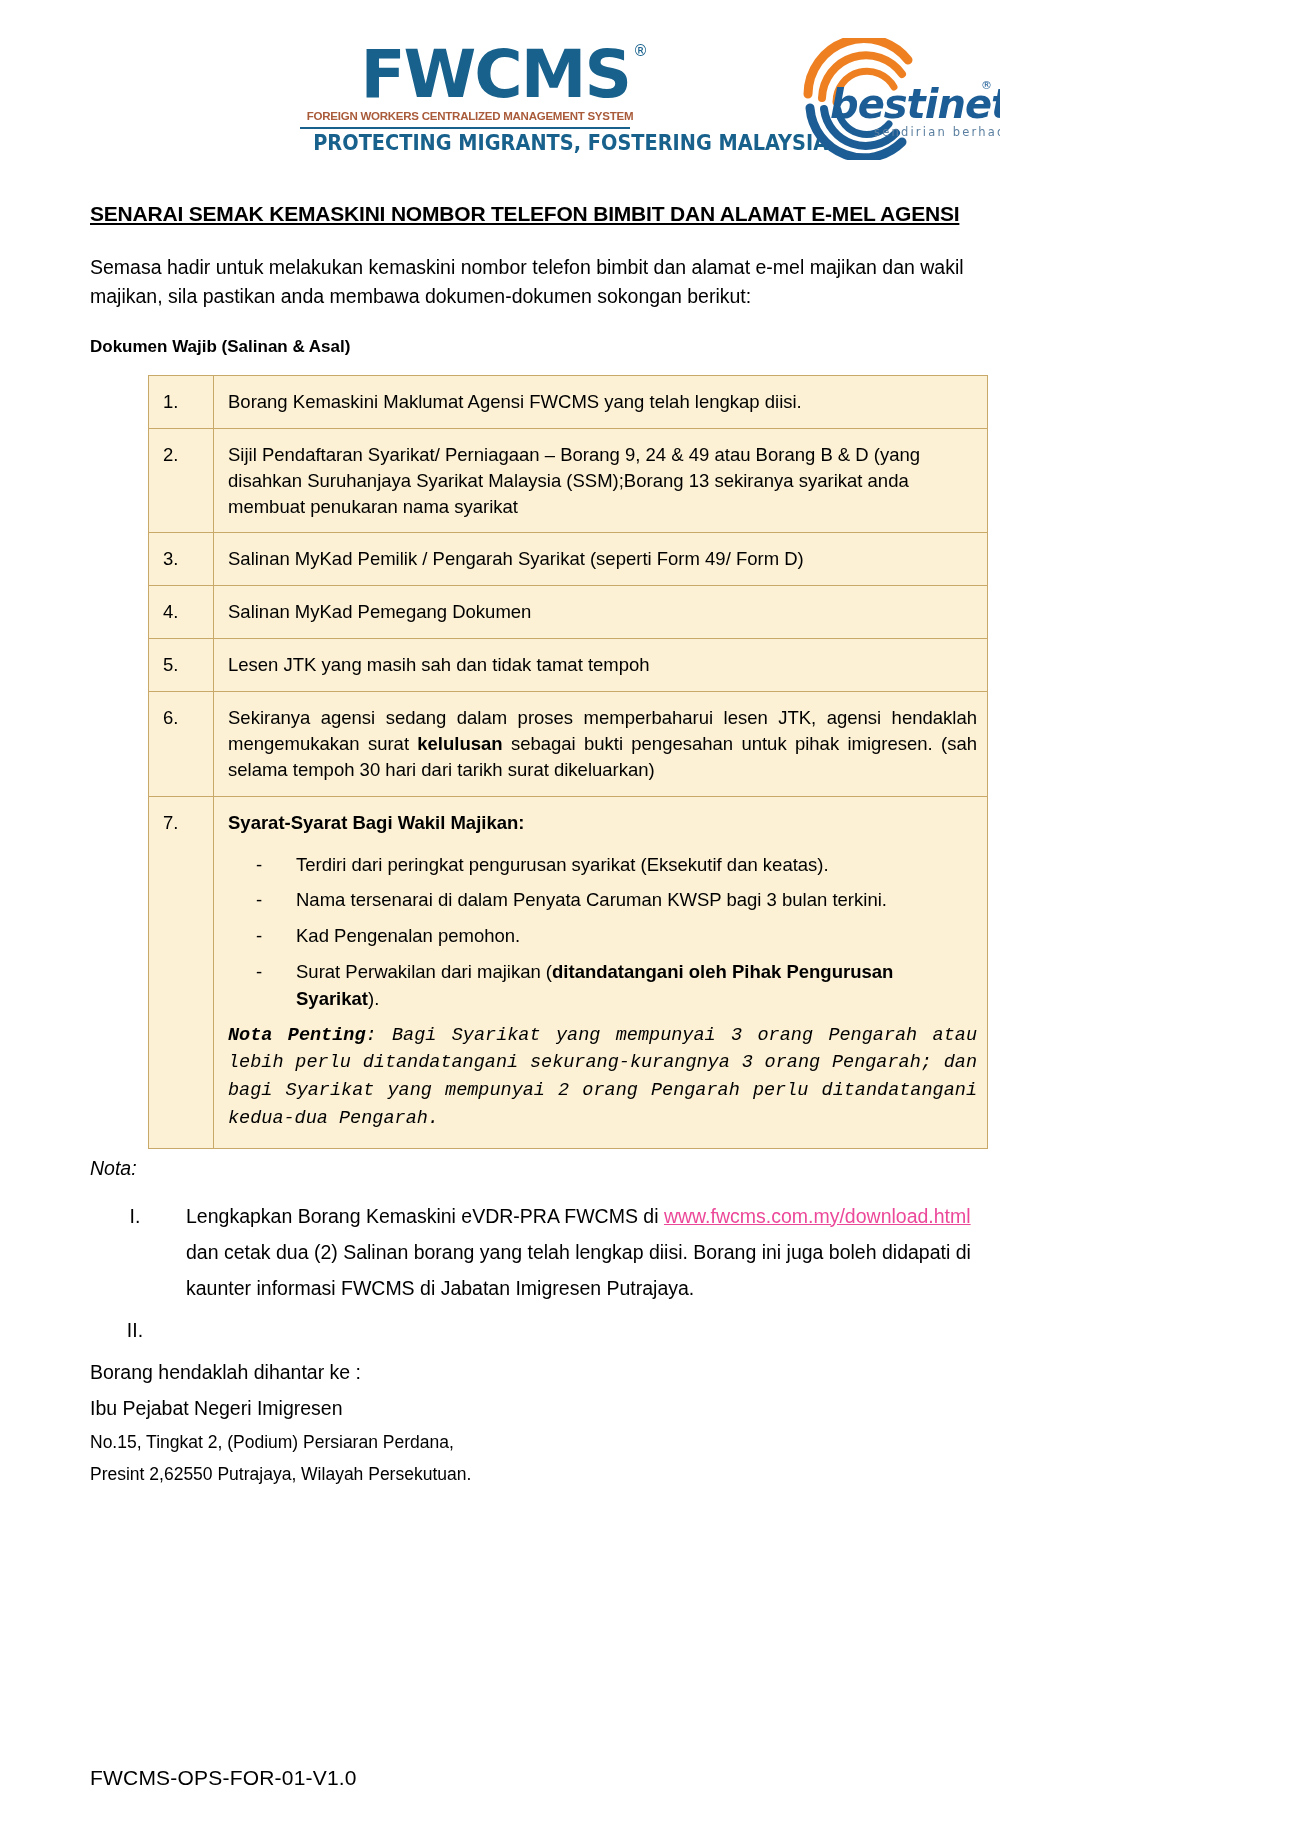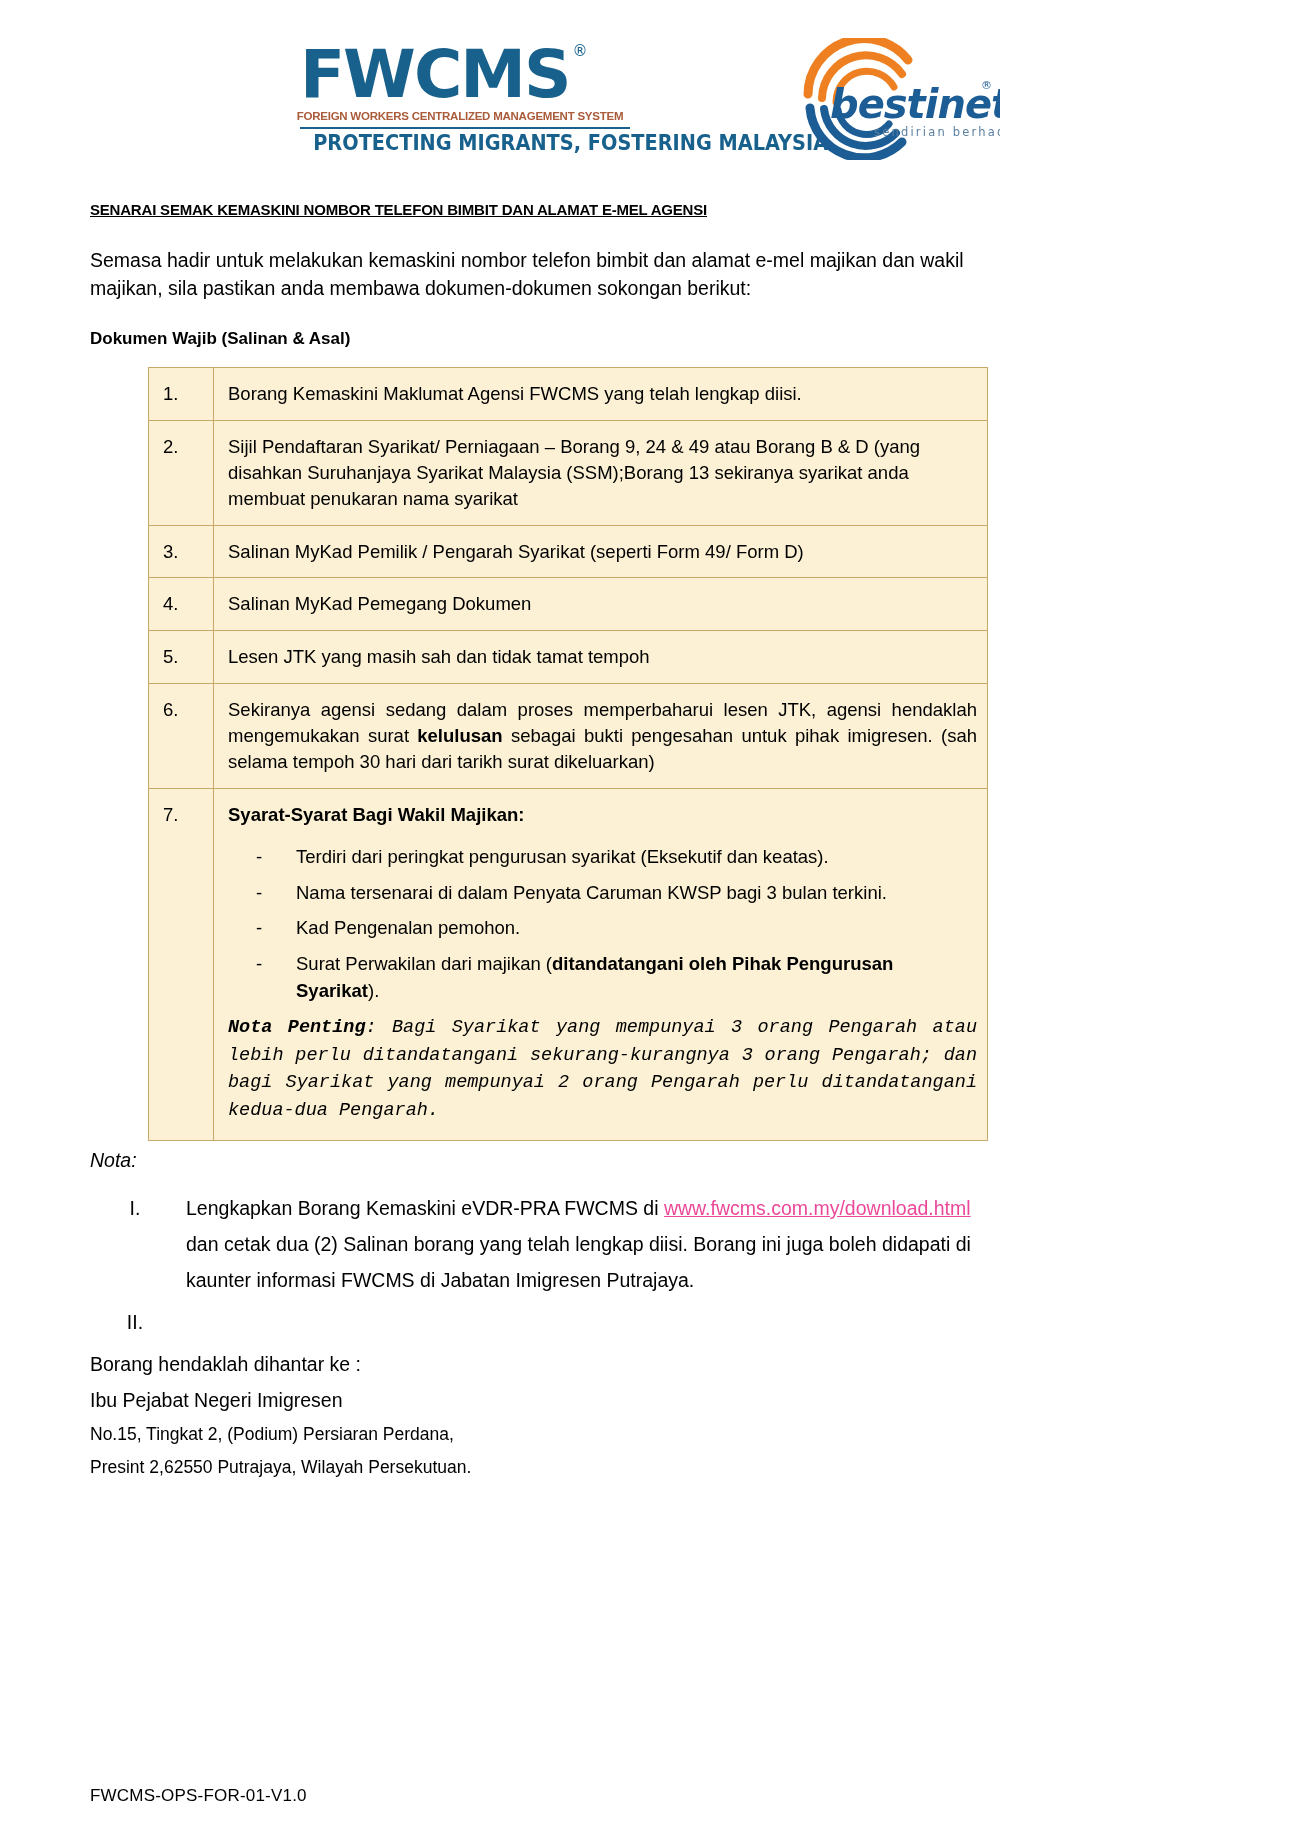--- a/index.html
+++ b/index.html
@@ -31,21 +31,21 @@
     display: flex;
     align-items: center;
     justify-content: center;
     gap: 160px;
     padding-top: 26px;
     box-sizing: border-box;
   }
 
   .fwcms-logo {
     width: 330px;
-    text-align: left;
+    text-align: right;
     line-height: 1;
     user-select: none;
   }
   .fwcms-wordmark {
     position: relative;
     font-family: "DejaVu Sans", sans-serif;
     font-weight: bold;
     font-size: 66px;
     letter-spacing: -2px;
     color: #17618c;
@@ -91,21 +91,21 @@
   }
   .bestinet-logo svg { display: block; }
 
   
   .content {
     padding: 0 90px 0 90px;
     box-sizing: border-box;
   }
 
   h1.doc-title {
-    font-size: 15px;
+    font-size: 21px;
     font-weight: bold;
     margin: 30px 0 0 0;
     text-decoration: underline;
     letter-spacing: -0.2px;
     line-height: 1.3;
   }
 
   p.intro {
     font-size: 19.5px;
     line-height: 1.45;
@@ -197,22 +197,22 @@
     color: #ec4899;
     text-decoration: underline;
   }
   .addr-line { display: block; }
   .addr-small { font-size: 17.5px; }
 
   
   .footer {
     position: absolute;
     left: 90px;
-    bottom: 34px;
-    font-size: 17px;
+    bottom: 50px;
+    font-size: 21px;
     letter-spacing: 0.2px;
   }
 </style>
 </head>
 <body>
 
 <div class="page">
 
   <div class="header">
 

